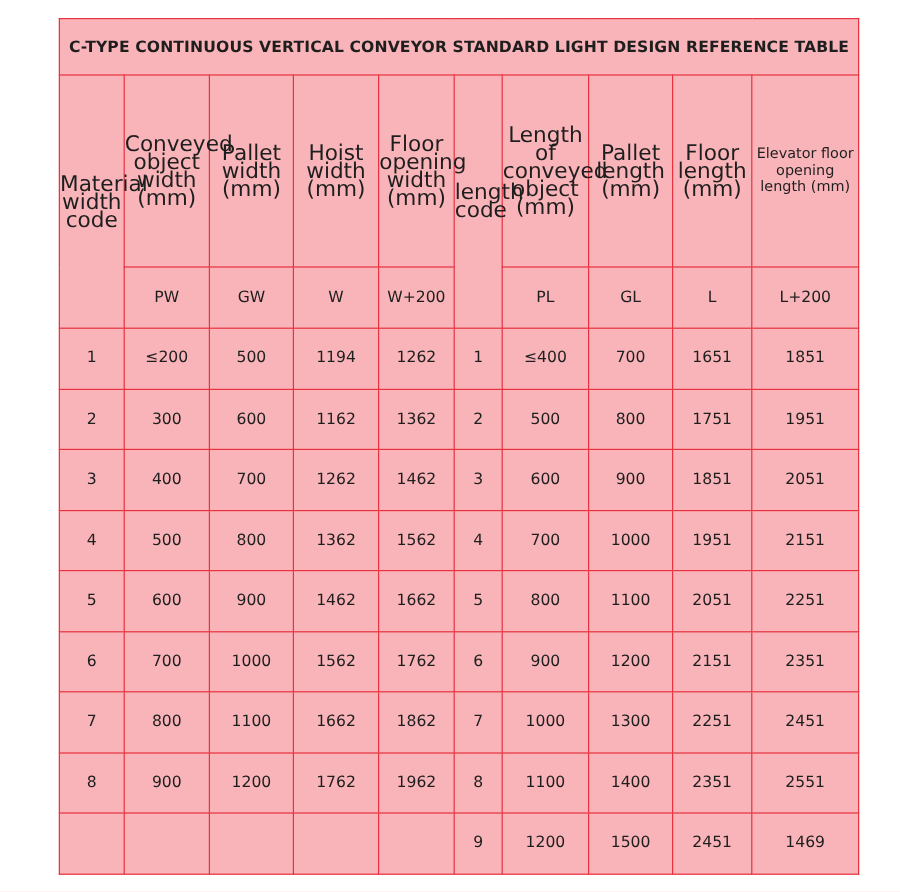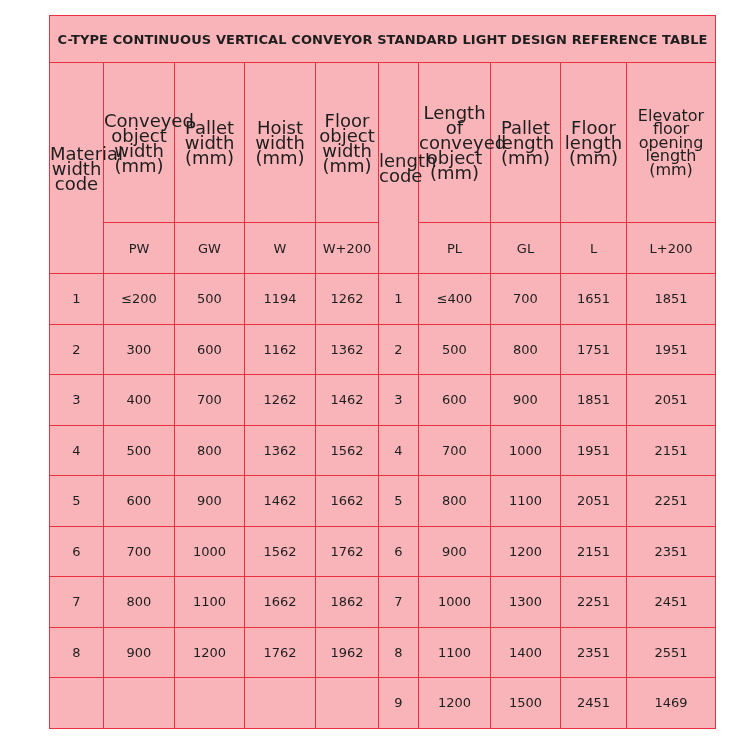--- a/index.html
+++ b/index.html
@@ -38,21 +38,21 @@
     }
     td.title {
       height: 46px;
       font-weight: bold;
       font-size: 15.5px;
       letter-spacing: 0.1px;
       color: #111;
       white-space: nowrap;
     }
     tr.h1 td { height: 159px; font-size: 18px; line-height: 15px; }
-    tr.h1 td.small { font-size: 16px; line-height: 13.5px; }
+    tr.h1 td.small { font-size: 12px; line-height: 13.5px; }
     tr.h2 td { height: 50px; font-size: 13px; }
     tr.drow td { height: 49.5px; font-size: 13px; }
   </style>
 </head>
 <body>
 
 <div class="wrap">
   <table class="ref">
     <colgroup>
       <col style="width:54px">
@@ -68,21 +68,21 @@
     </colgroup>
     <tbody id="tbody">
       <tr>
         <td class="title" colspan="10">C-TYPE CONTINUOUS VERTICAL CONVEYOR STANDARD LIGHT DESIGN REFERENCE TABLE</td>
       </tr>
       <tr class="h1">
         <td rowspan="2">Material width code</td>
         <td>Conveyed object width (mm)</td>
         <td>Pallet width (mm)</td>
         <td>Hoist width (mm)</td>
-        <td>Floor object width (mm)</td>
+        <td>Floor opening width (mm)</td>
         <td rowspan="2">length code</td>
         <td>Length of conveyed object (mm)</td>
         <td>Pallet length (mm)</td>
         <td>Floor length (mm)</td>
         <td class="small">Elevator floor opening length (mm)</td>
       </tr>
       <tr class="h2">
         <td>PW</td>
         <td>GW</td>
         <td>W</td>

